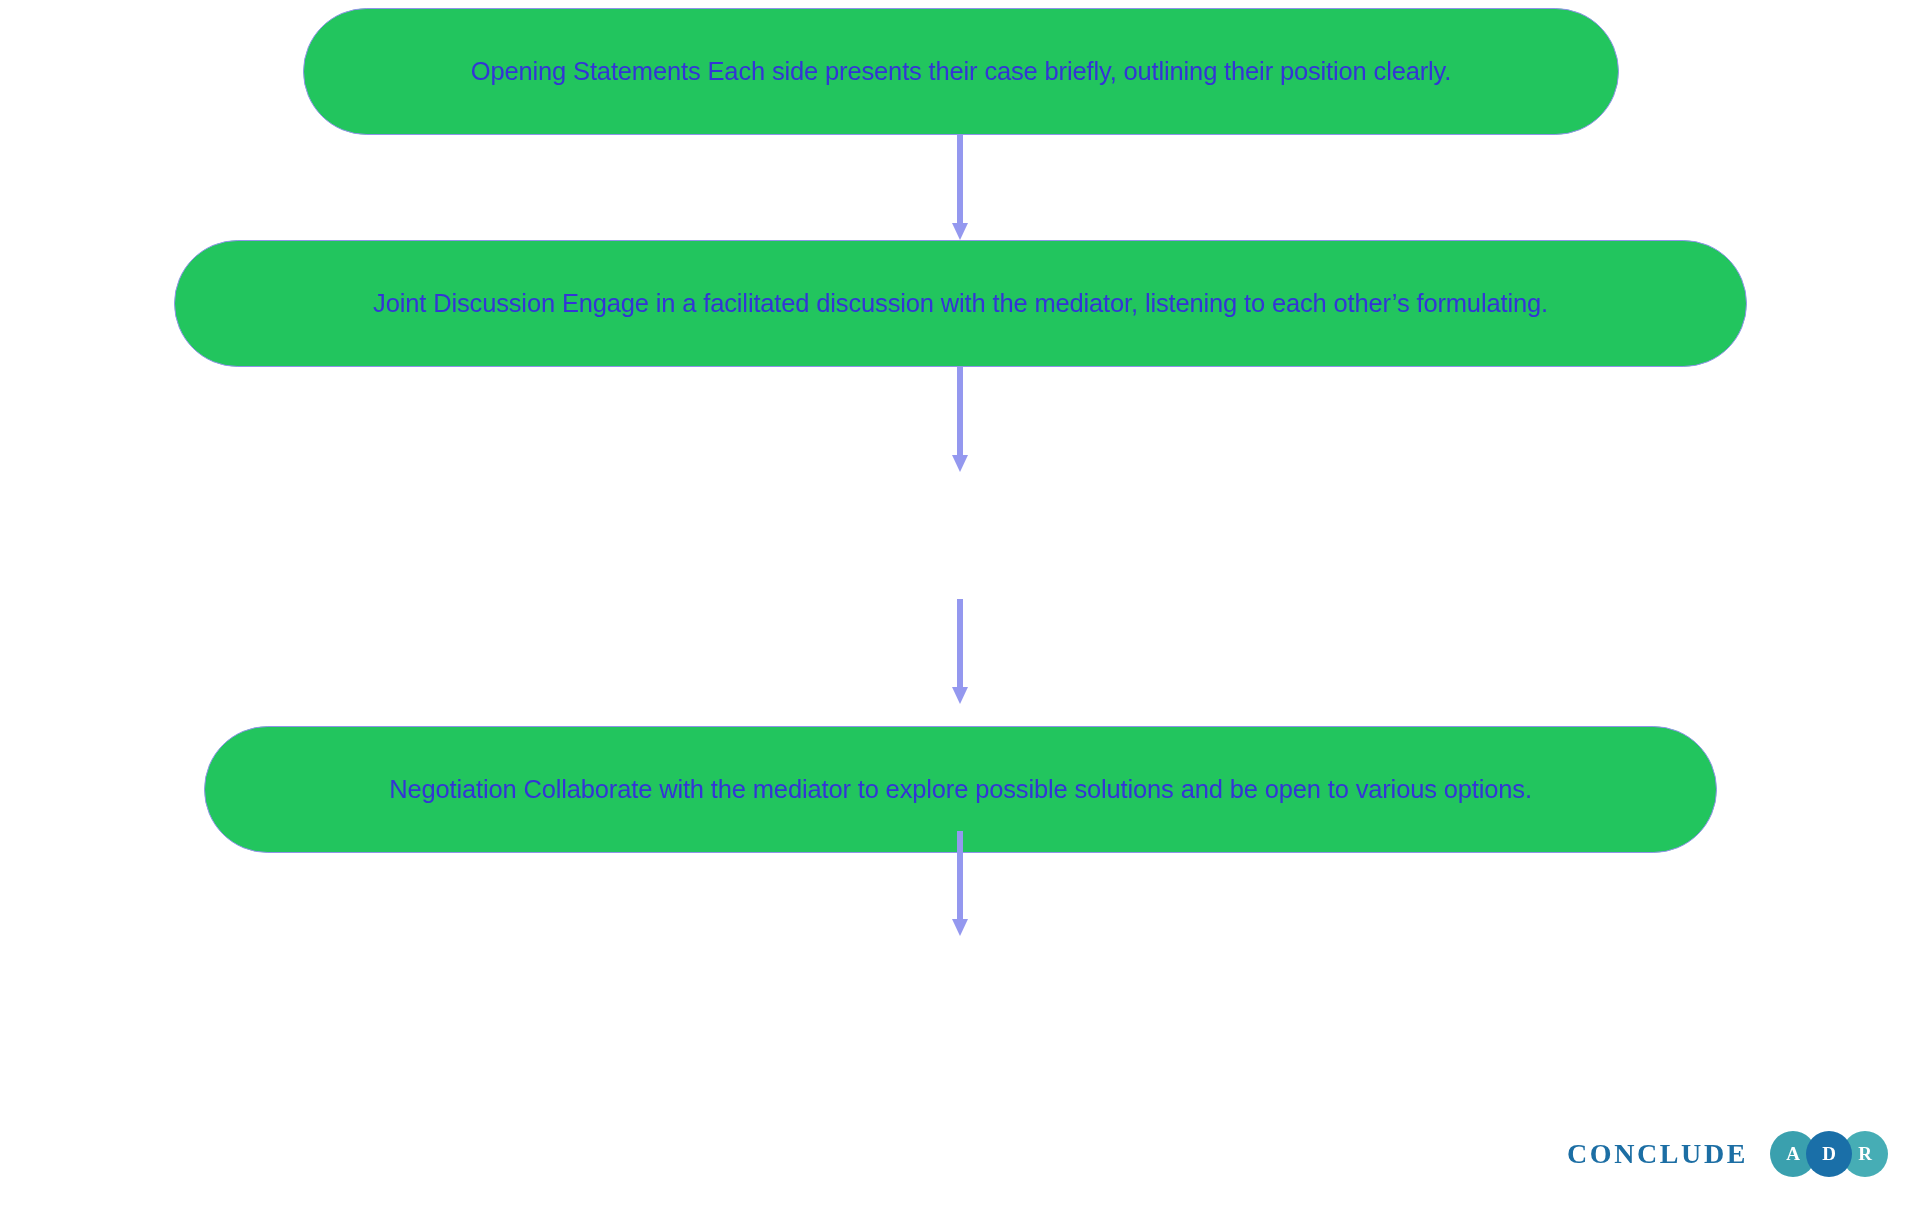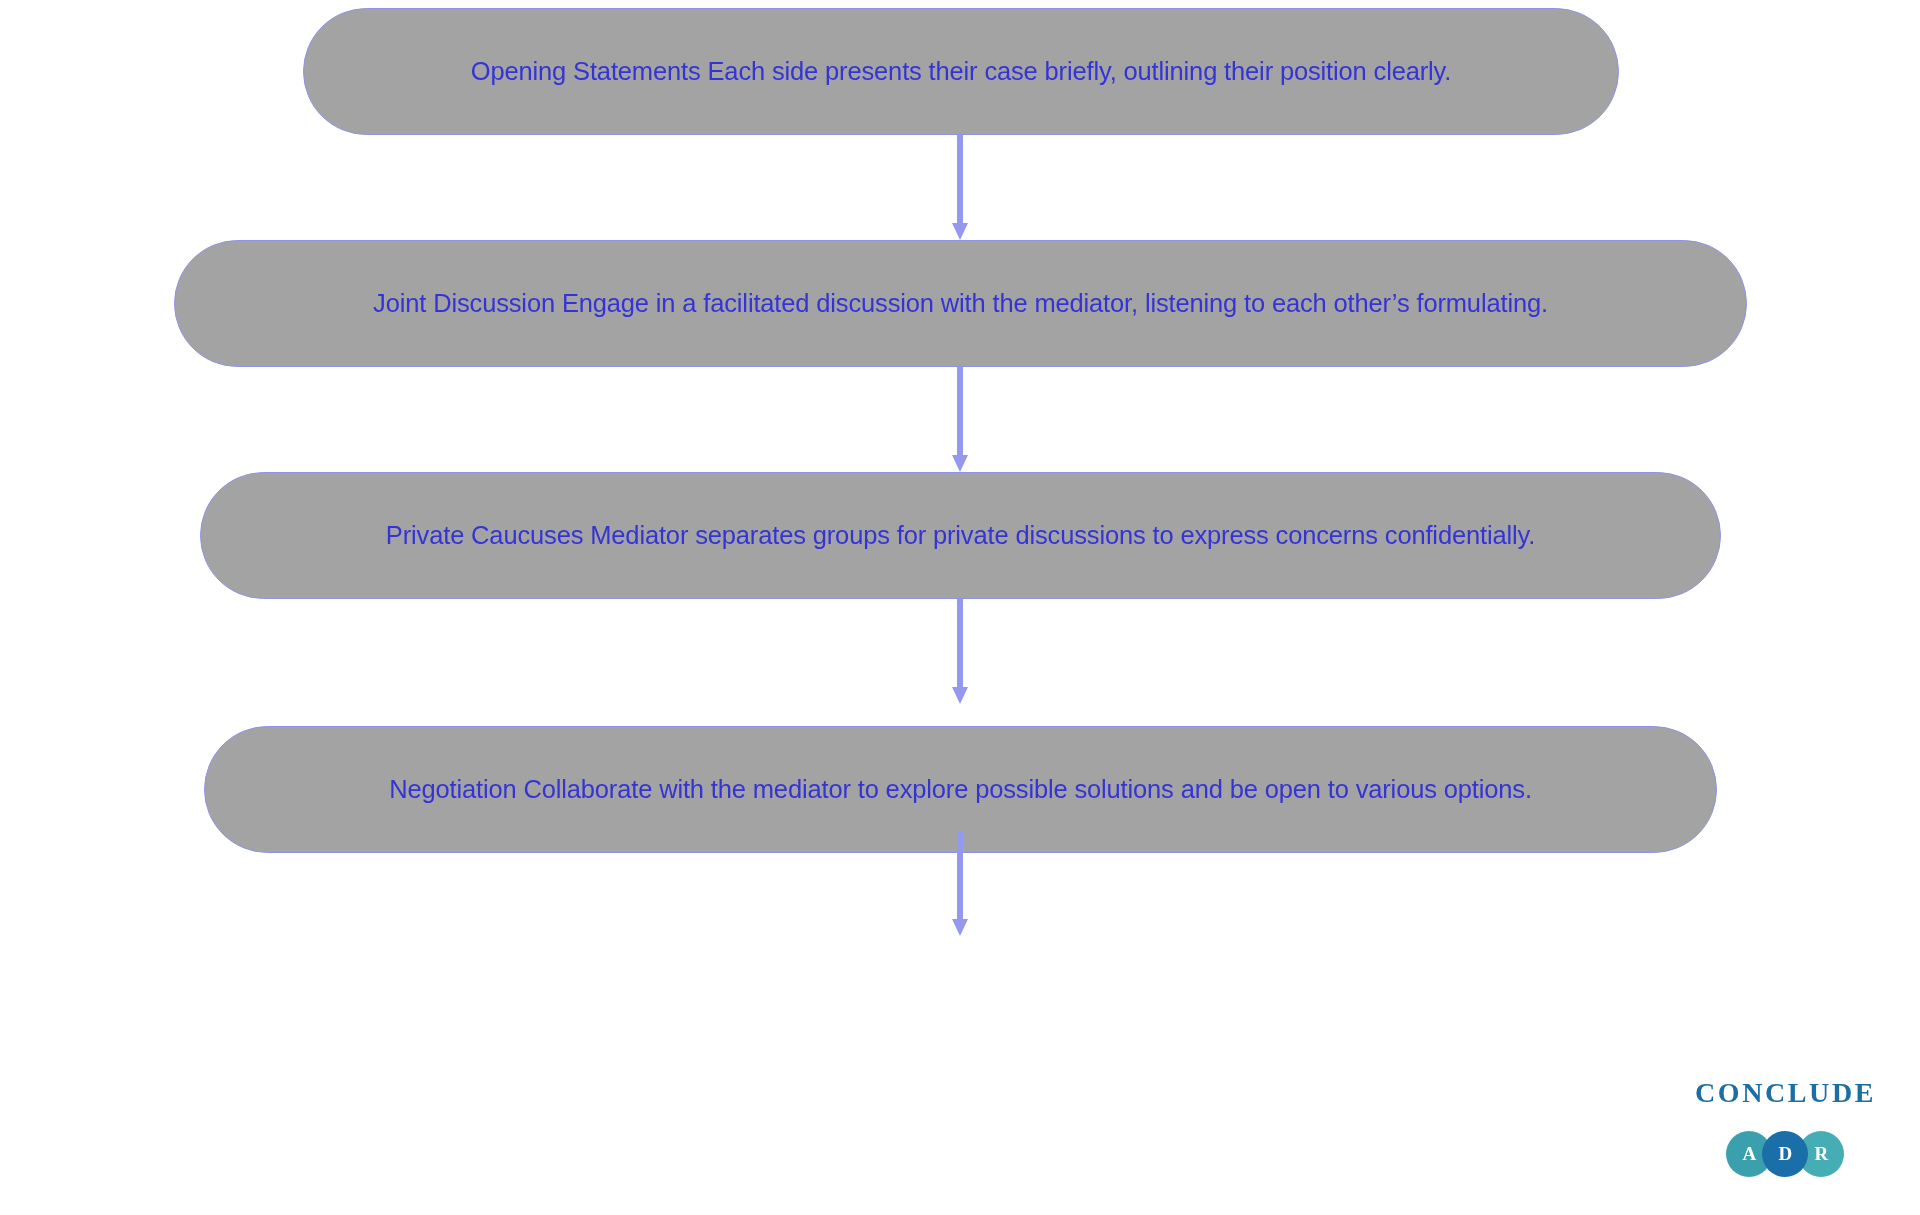--- a/index.html
+++ b/index.html
@@ -19,21 +19,21 @@
     position: absolute;
     left: 0;
     top: 0;
     width: 1920px;
     height: 1215px;
   }
 
   .flow-node {
     position: absolute;
     box-sizing: border-box;
-    background: #a3a3a3;
+    background: #22c55e;
     border: 1.6px solid #8f93e8;
     border-radius: 9999px;
     display: flex;
     align-items: center;
     justify-content: center;
     color: #3434d6;
     font-family: "Liberation Sans", sans-serif;
     font-size: 25.5px;
     font-weight: 400;
     letter-spacing: -0.15px;
@@ -78,26 +78,25 @@
   .conn-1 { top: 135px; height: 105px; }
   .conn-2 { top: 367px; height: 105px; }
   .conn-3 { top: 599px; height: 105px; }
   .conn-4 { top: 831px; height: 105px; }
   .connector .stem { height: 88px; }
   .connector .head { top: 88px; }
 
   
   #brand-logo {
     position: absolute;
-    right: 44px;
+    right: 32px;
     bottom: 38px;
     display: flex;
     align-items: center;
     gap: 22px;
-    flex-direction: column;
   }
   #brand-wordmark {
     font-family: "Liberation Serif", serif;
     font-weight: 700;
     font-size: 28px;
     letter-spacing: 2.6px;
     color: #1c6ea4;
   }
   #brand-marks {
     display: flex;
@@ -135,23 +134,20 @@
 
   <div class="flow-node node-2">
     <span class="node-label">Joint Discussion Engage in a facilitated discussion with the mediator, listening to each other’s formulating.</span>
   </div>
 
   <div class="connector conn-2">
     <div class="stem"></div>
     <div class="head"></div>
   </div>
 
-  <div class="flow-node node-3">
-    <span class="node-label">Private Caucuses Mediator separates groups for private discussions to express concerns confidentially.</span>
-  </div>
 
   <div class="connector conn-3">
     <div class="stem"></div>
     <div class="head"></div>
   </div>
 
   <div class="flow-node node-4">
     <span class="node-label">Negotiation Collaborate with the mediator to explore possible solutions and be open to various options.</span>
   </div>
 

